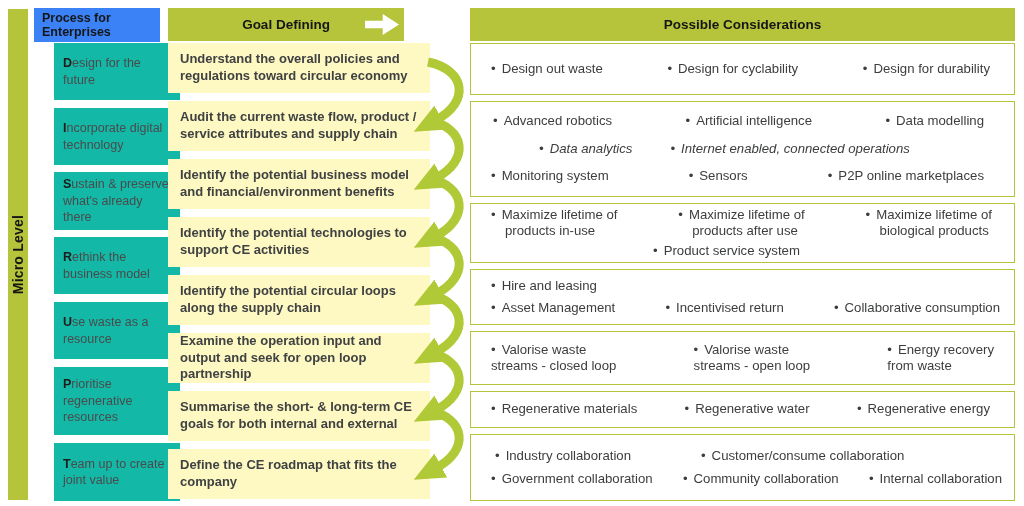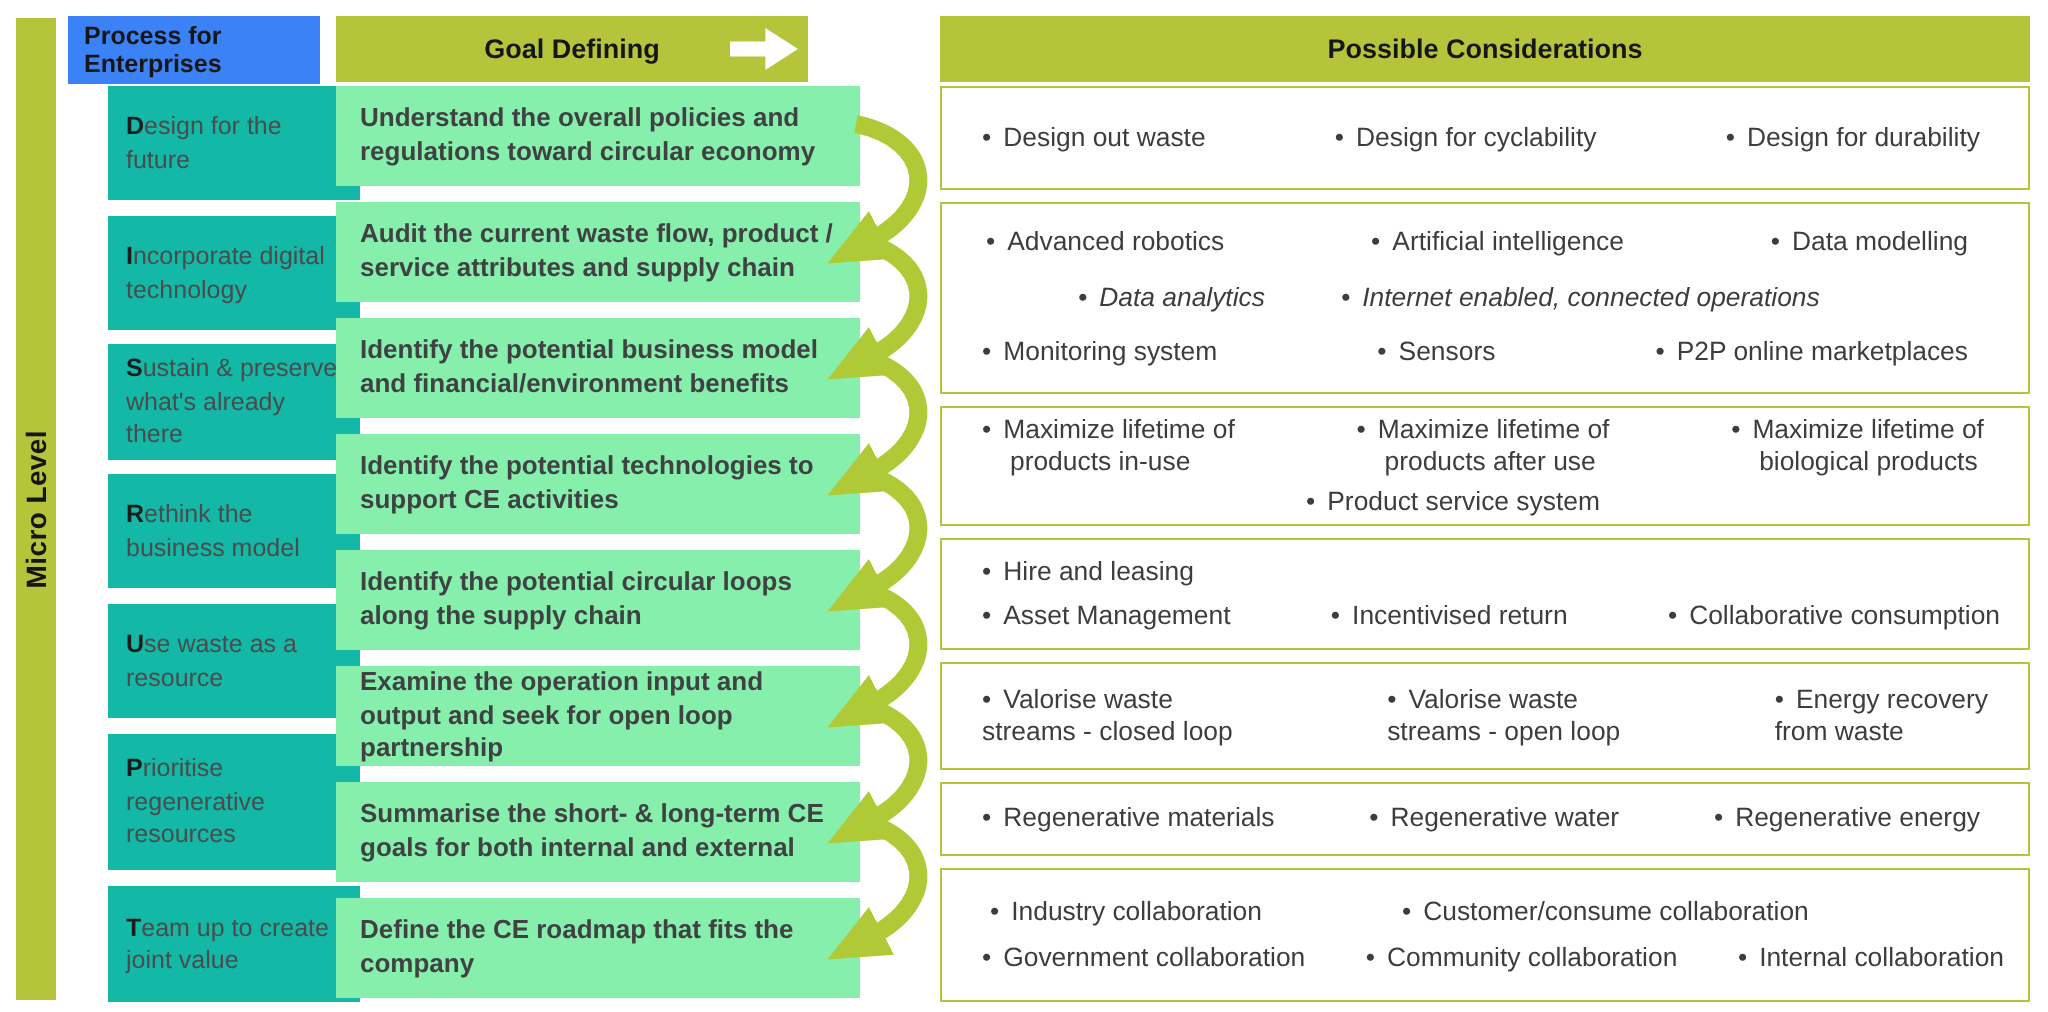--- a/index.html
+++ b/index.html
@@ -32,21 +32,21 @@
   .goal-header{
     position:absolute;left:168px;top:8px;width:236px;height:33px;background:#b5c43a;
     display:flex;align-items:center;justify-content:center;
     font-weight:700;font-size:13.5px;color:#161616;
   }
   .goal-header .arrow-right{
     position:absolute;right:5px;top:6px;width:34px;height:21px;background:#ffffff;
     clip-path:polygon(0 32%,52% 32%,52% 0,100% 50%,52% 100%,52% 68%,0 68%);
   }
   .goal-item{
-    position:absolute;left:168px;width:262px;height:50px;background:#86efac;
+    position:absolute;left:168px;width:262px;height:50px;background:#fef9c3;
     box-sizing:border-box;padding:0 12px;display:flex;align-items:center;
     font-size:13px;line-height:1.28;font-weight:600;color:#3f4142;
   }
   .flow-arrows{position:absolute;left:412px;top:0;width:72px;height:506px;pointer-events:none;}
   
   .cons-header{
     position:absolute;left:470px;top:8px;width:545px;height:33px;background:#b5c43a;
     box-sizing:border-box;display:flex;align-items:center;justify-content:center;
     font-weight:700;font-size:13.5px;color:#161616;
   }

